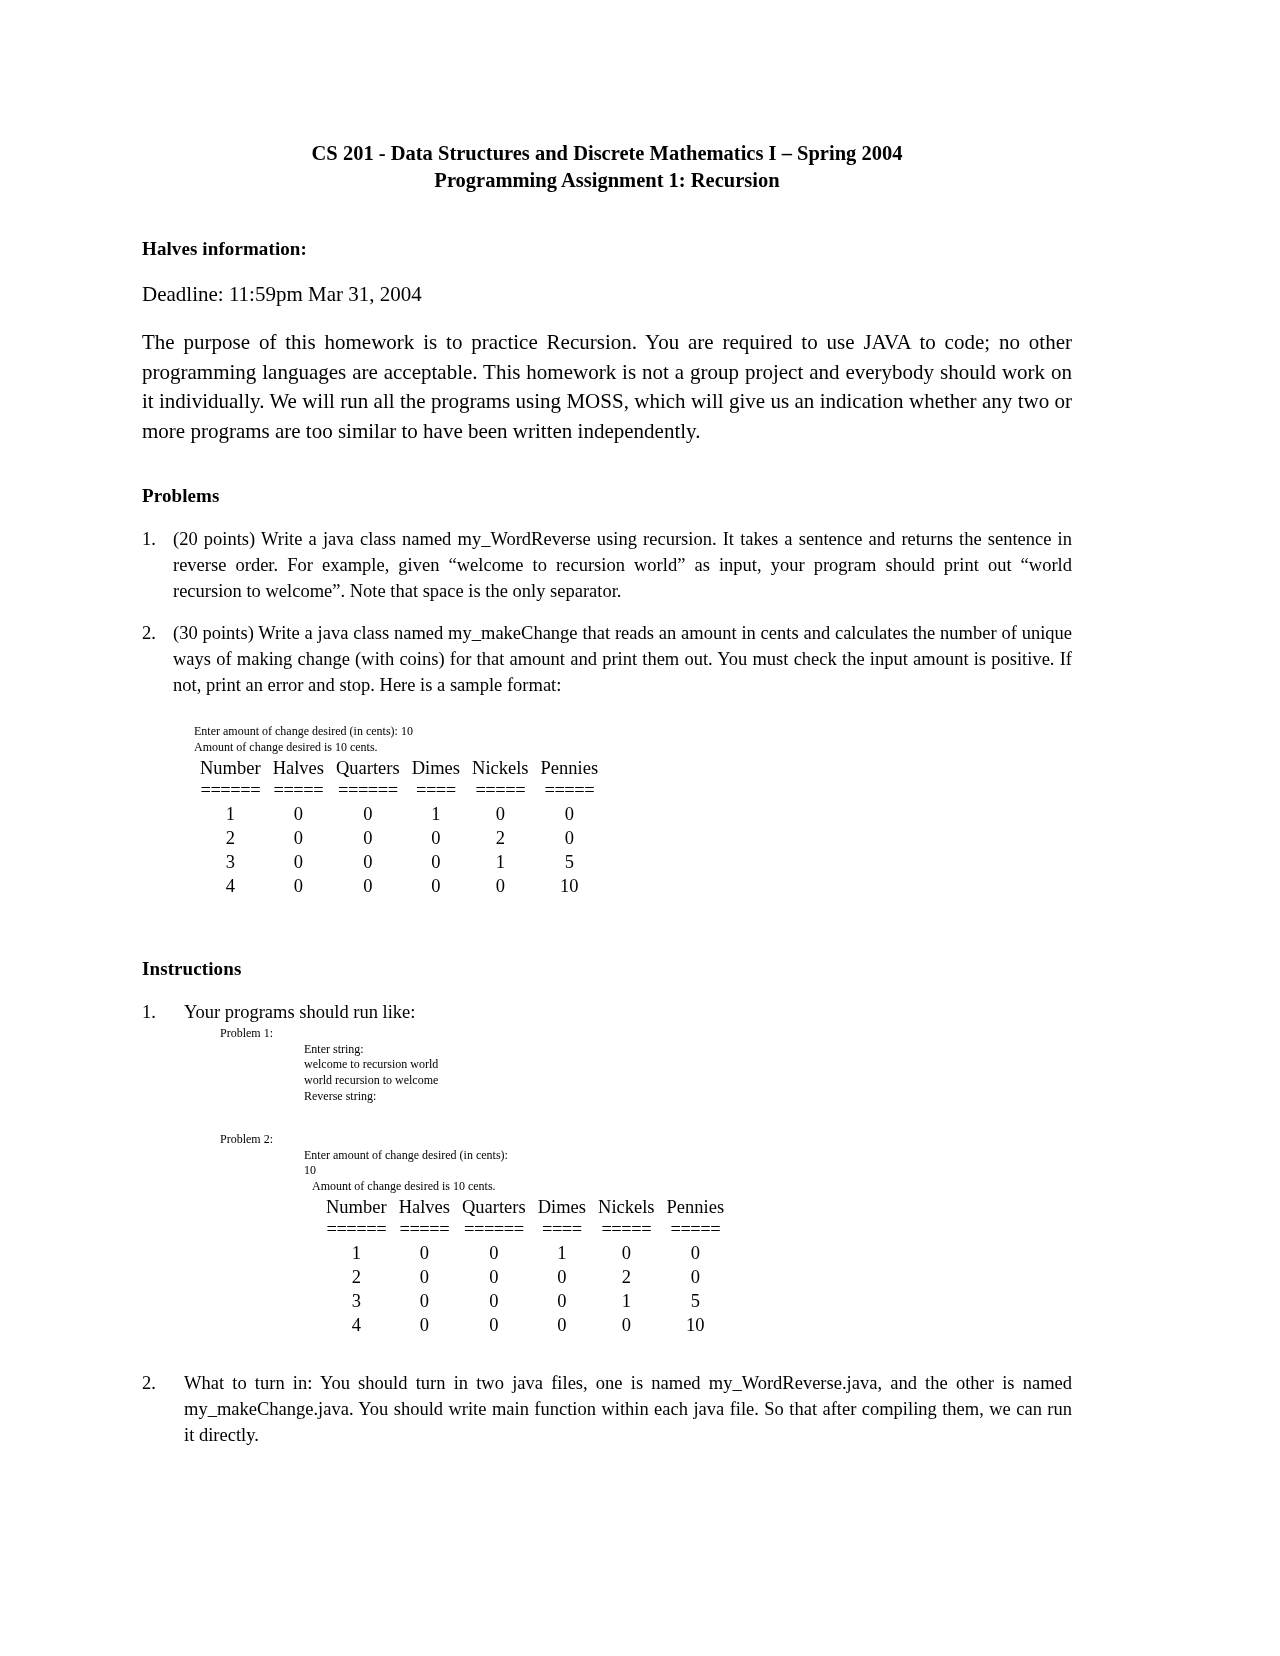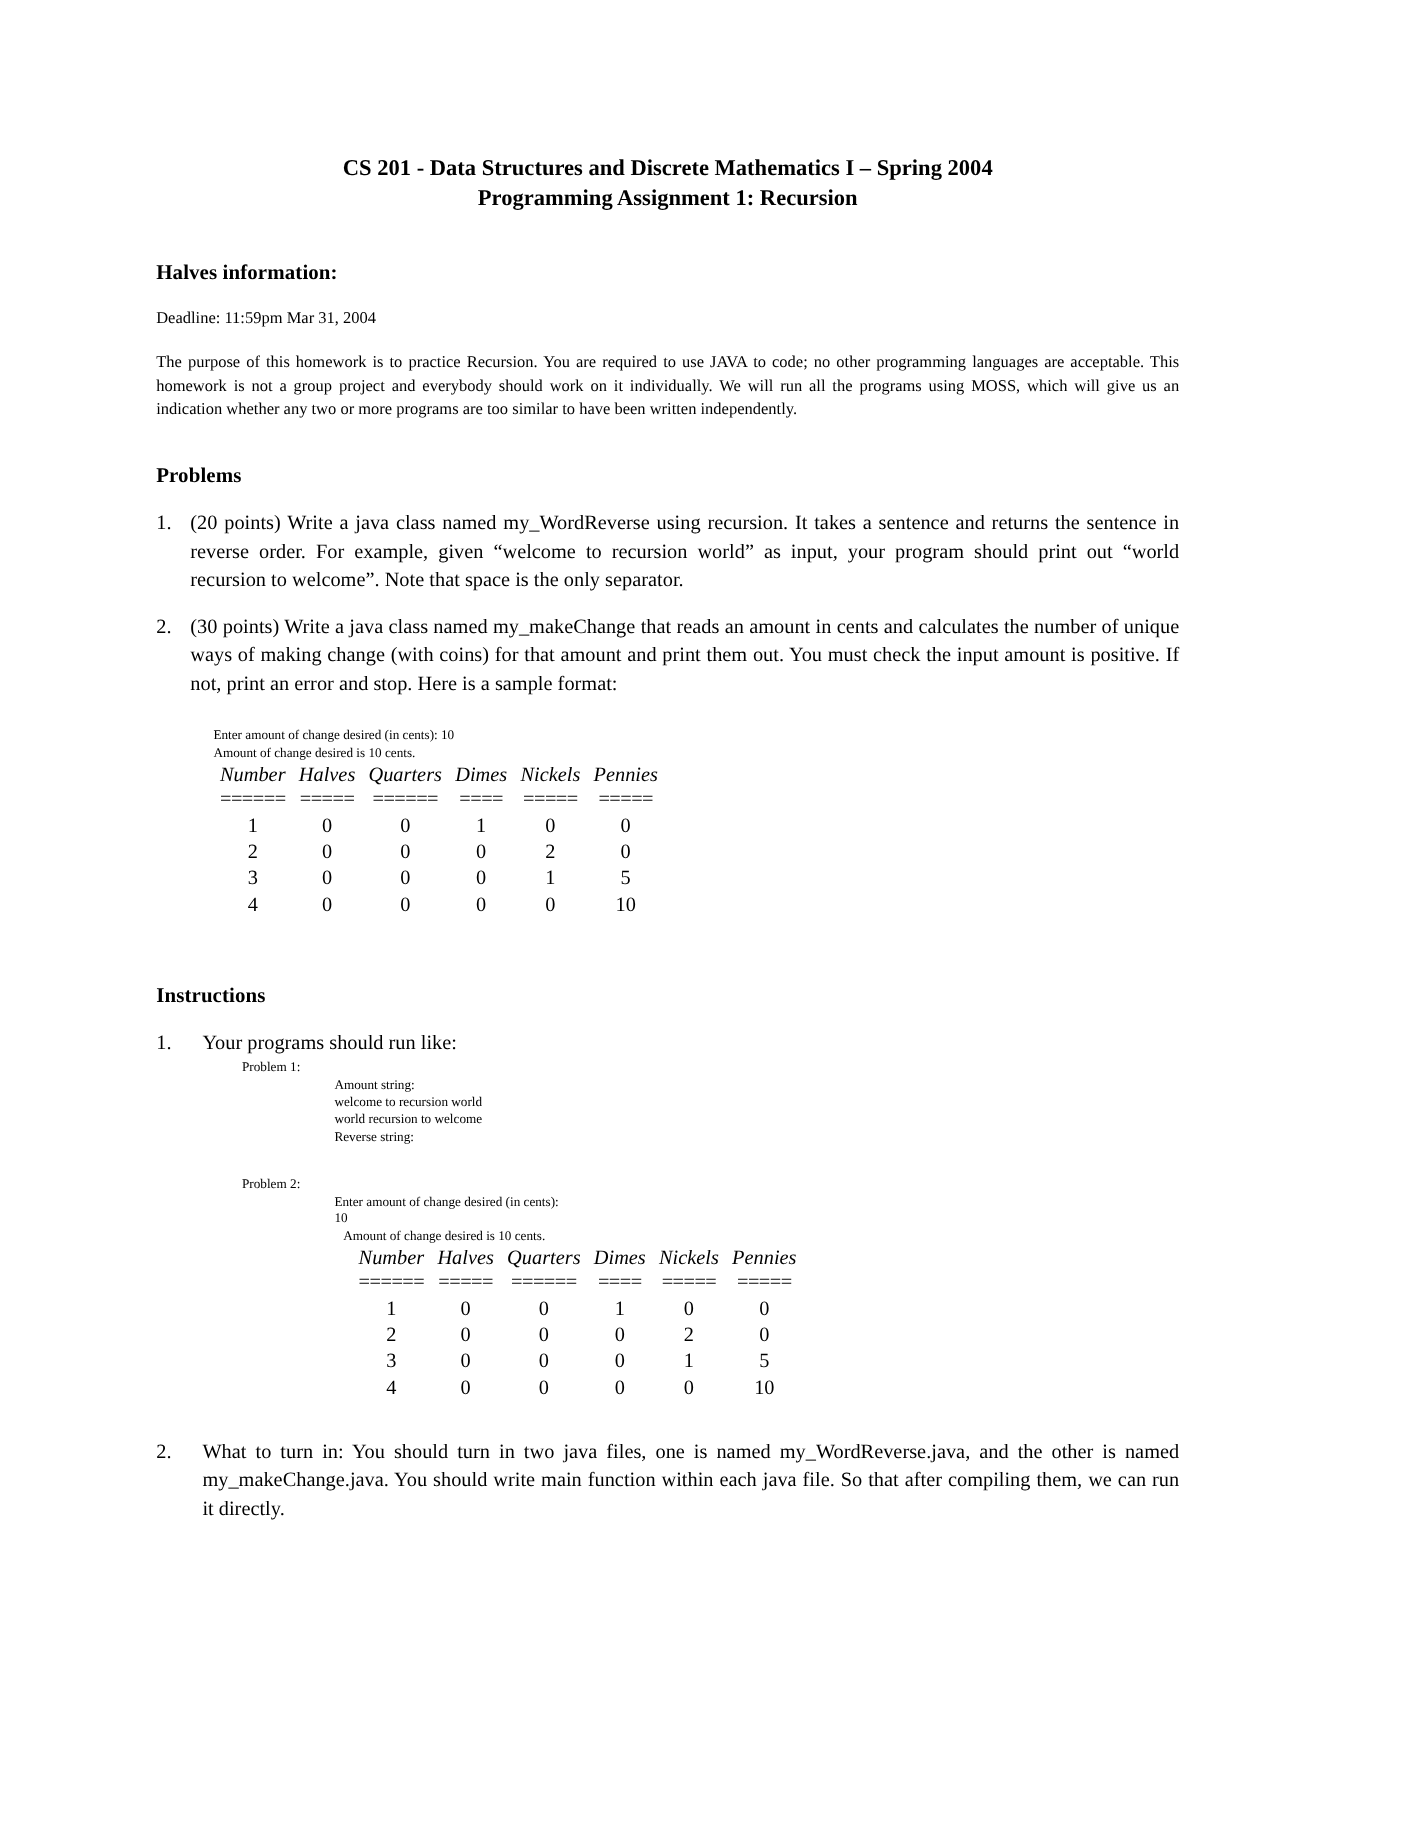--- a/index.html
+++ b/index.html
@@ -31,21 +31,21 @@
     margin: 0 0 44px 0;
   }
   .title-line { display: block; }
   .section-head {
     font-weight: bold;
     font-size: 19px;
     margin: 0 0 20px 0;
     letter-spacing: 0.1px;
   }
   .para {
-    font-size: 15px;
+    font-size: 21px;
     line-height: 1.40;
     text-align: justify;
     margin: 0 0 19px 0;
     hyphens: none;
   }
   .para.plain { text-align: left; }
   .spacer-md { height: 20px; }
   .spacer-sm { height: 10px; }
 
   ol.numlist {
@@ -93,21 +93,20 @@
   }
   table.change-table td, table.change-table th {
     padding: 0 6px;
     font-weight: normal;
     text-align: center;
     white-space: nowrap;
   }
   table.change-table thead th {
     text-align: center;
     padding-bottom: 0;
-    font-style: italic;
   }
   table.change-table tr.rule td {
     letter-spacing: -0.5px;
     line-height: 1.0;
     padding-top: 1px;
     padding-bottom: 3px;
   }
   .tbl-wrap-1 { margin-left: 52px; }
   .tbl-wrap-2 { margin-left: 100px; }
 
@@ -211,21 +210,21 @@
   <h2 class="section-head">Instructions</h2>
 
   <ol class="numlist wide">
     <li style="margin-bottom:0">
       <span class="marker">1.</span>
       <span>Your programs should run like:</span>
 
       <div class="sub-indent-1">
         <div class="console">Problem 1:</div>
         <div class="sub-indent-2">
-          <div class="console">Amount string:</div>
+          <div class="console">Enter string:</div>
           <div class="console">welcome to recursion world</div>
           <div class="console">world recursion to welcome</div>
           <div class="console">Reverse string:</div>
         </div>
       </div>
 
       <div style="height:28px"></div>
 
       <div class="sub-indent-1">
         <div class="console">Problem 2:</div>

